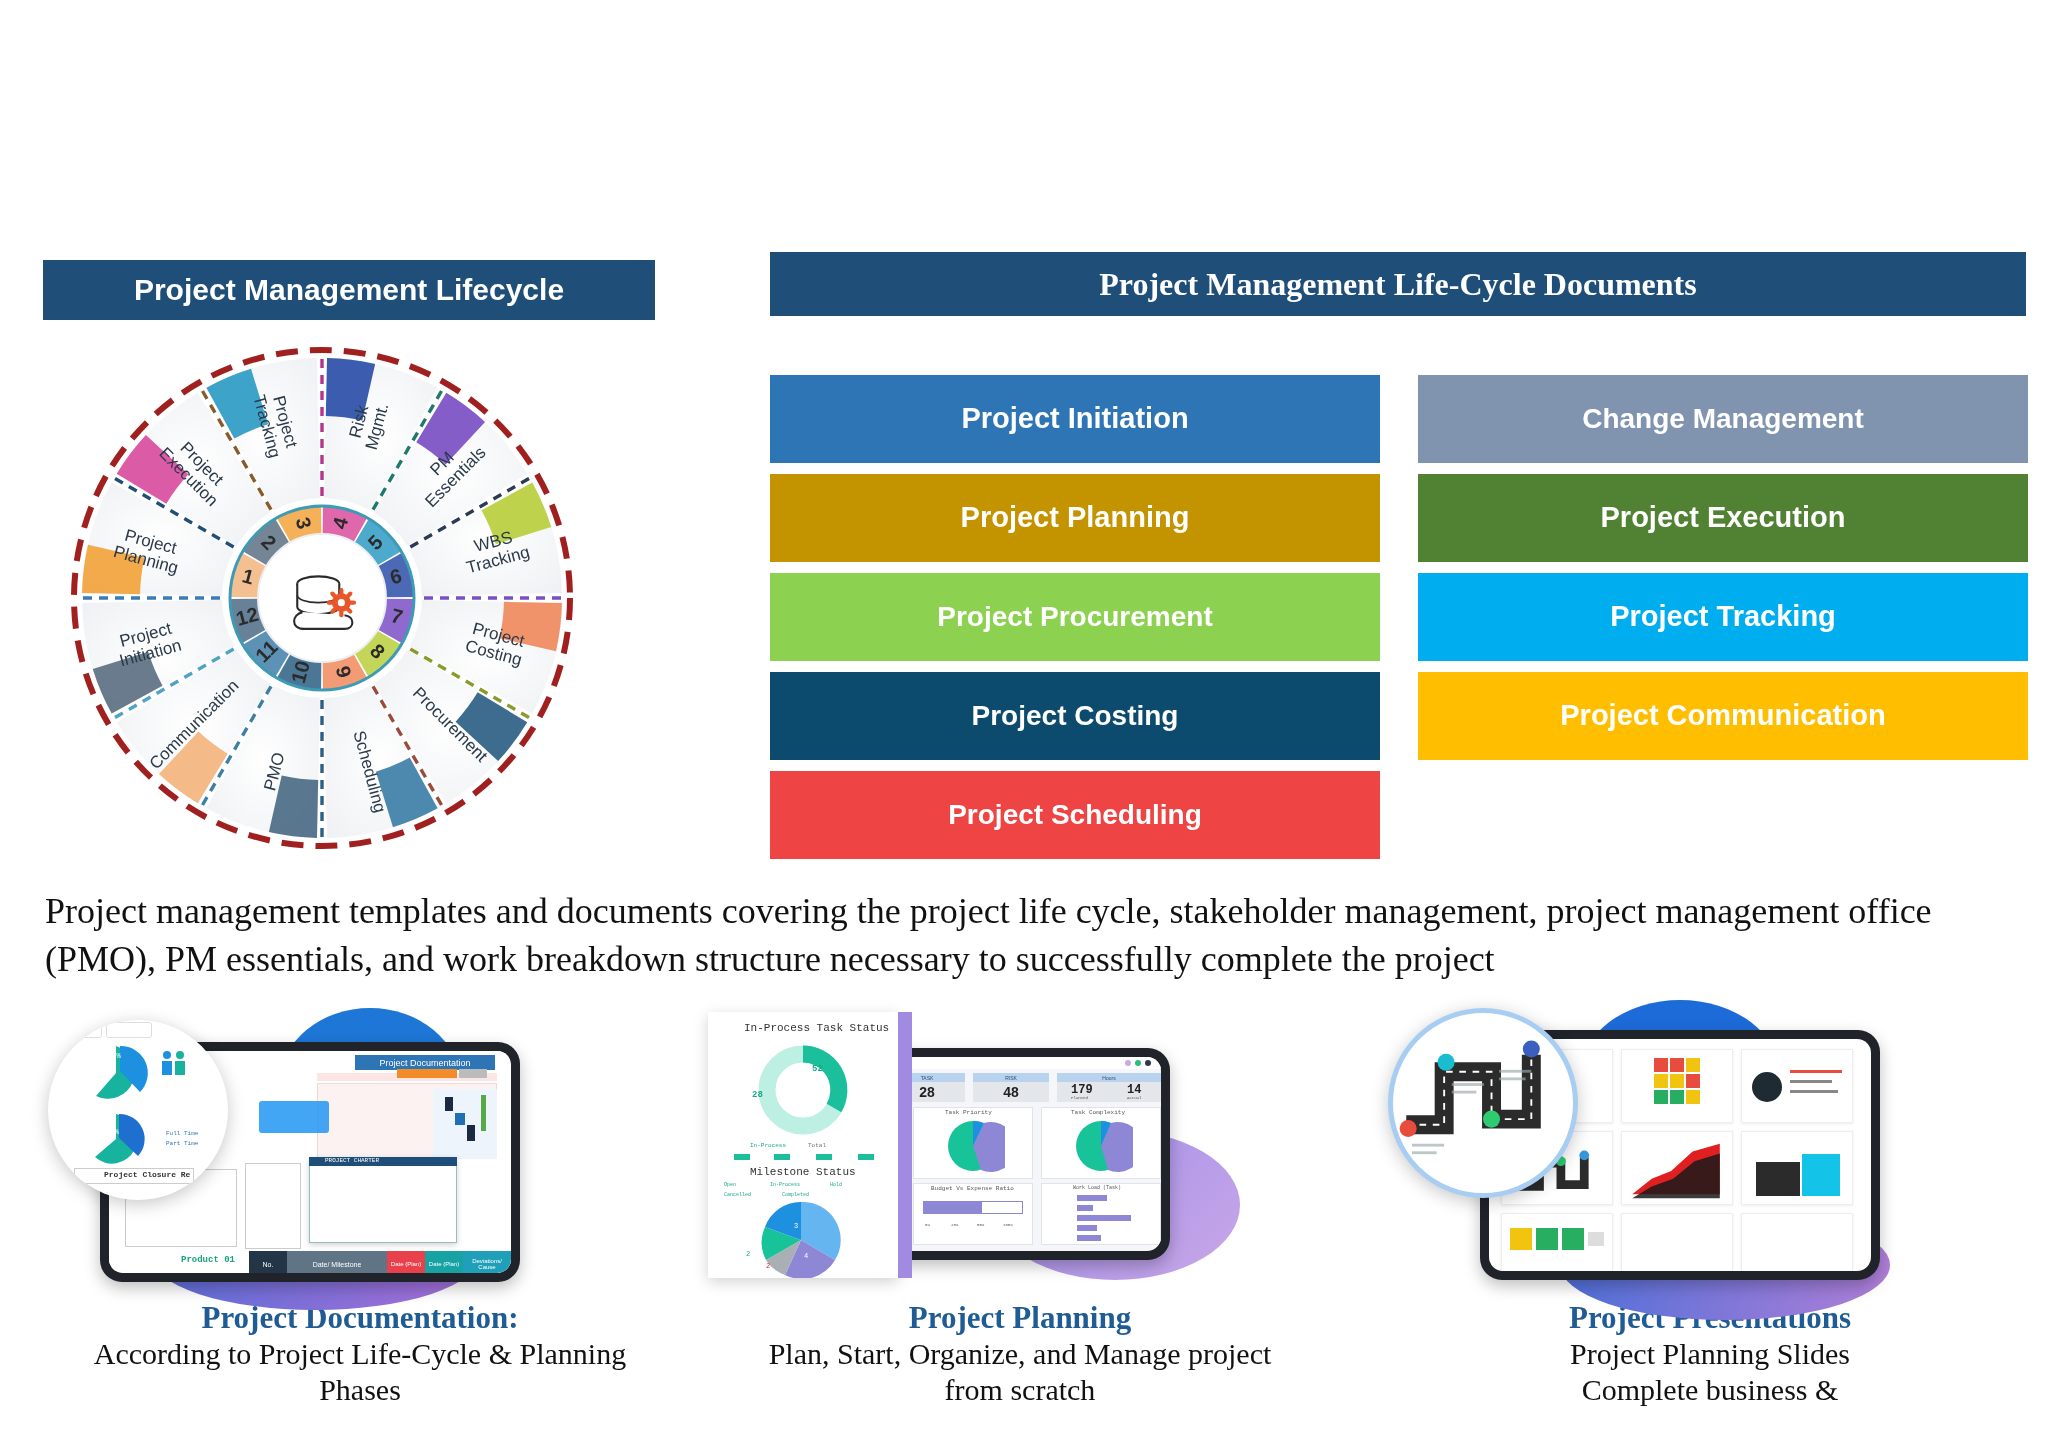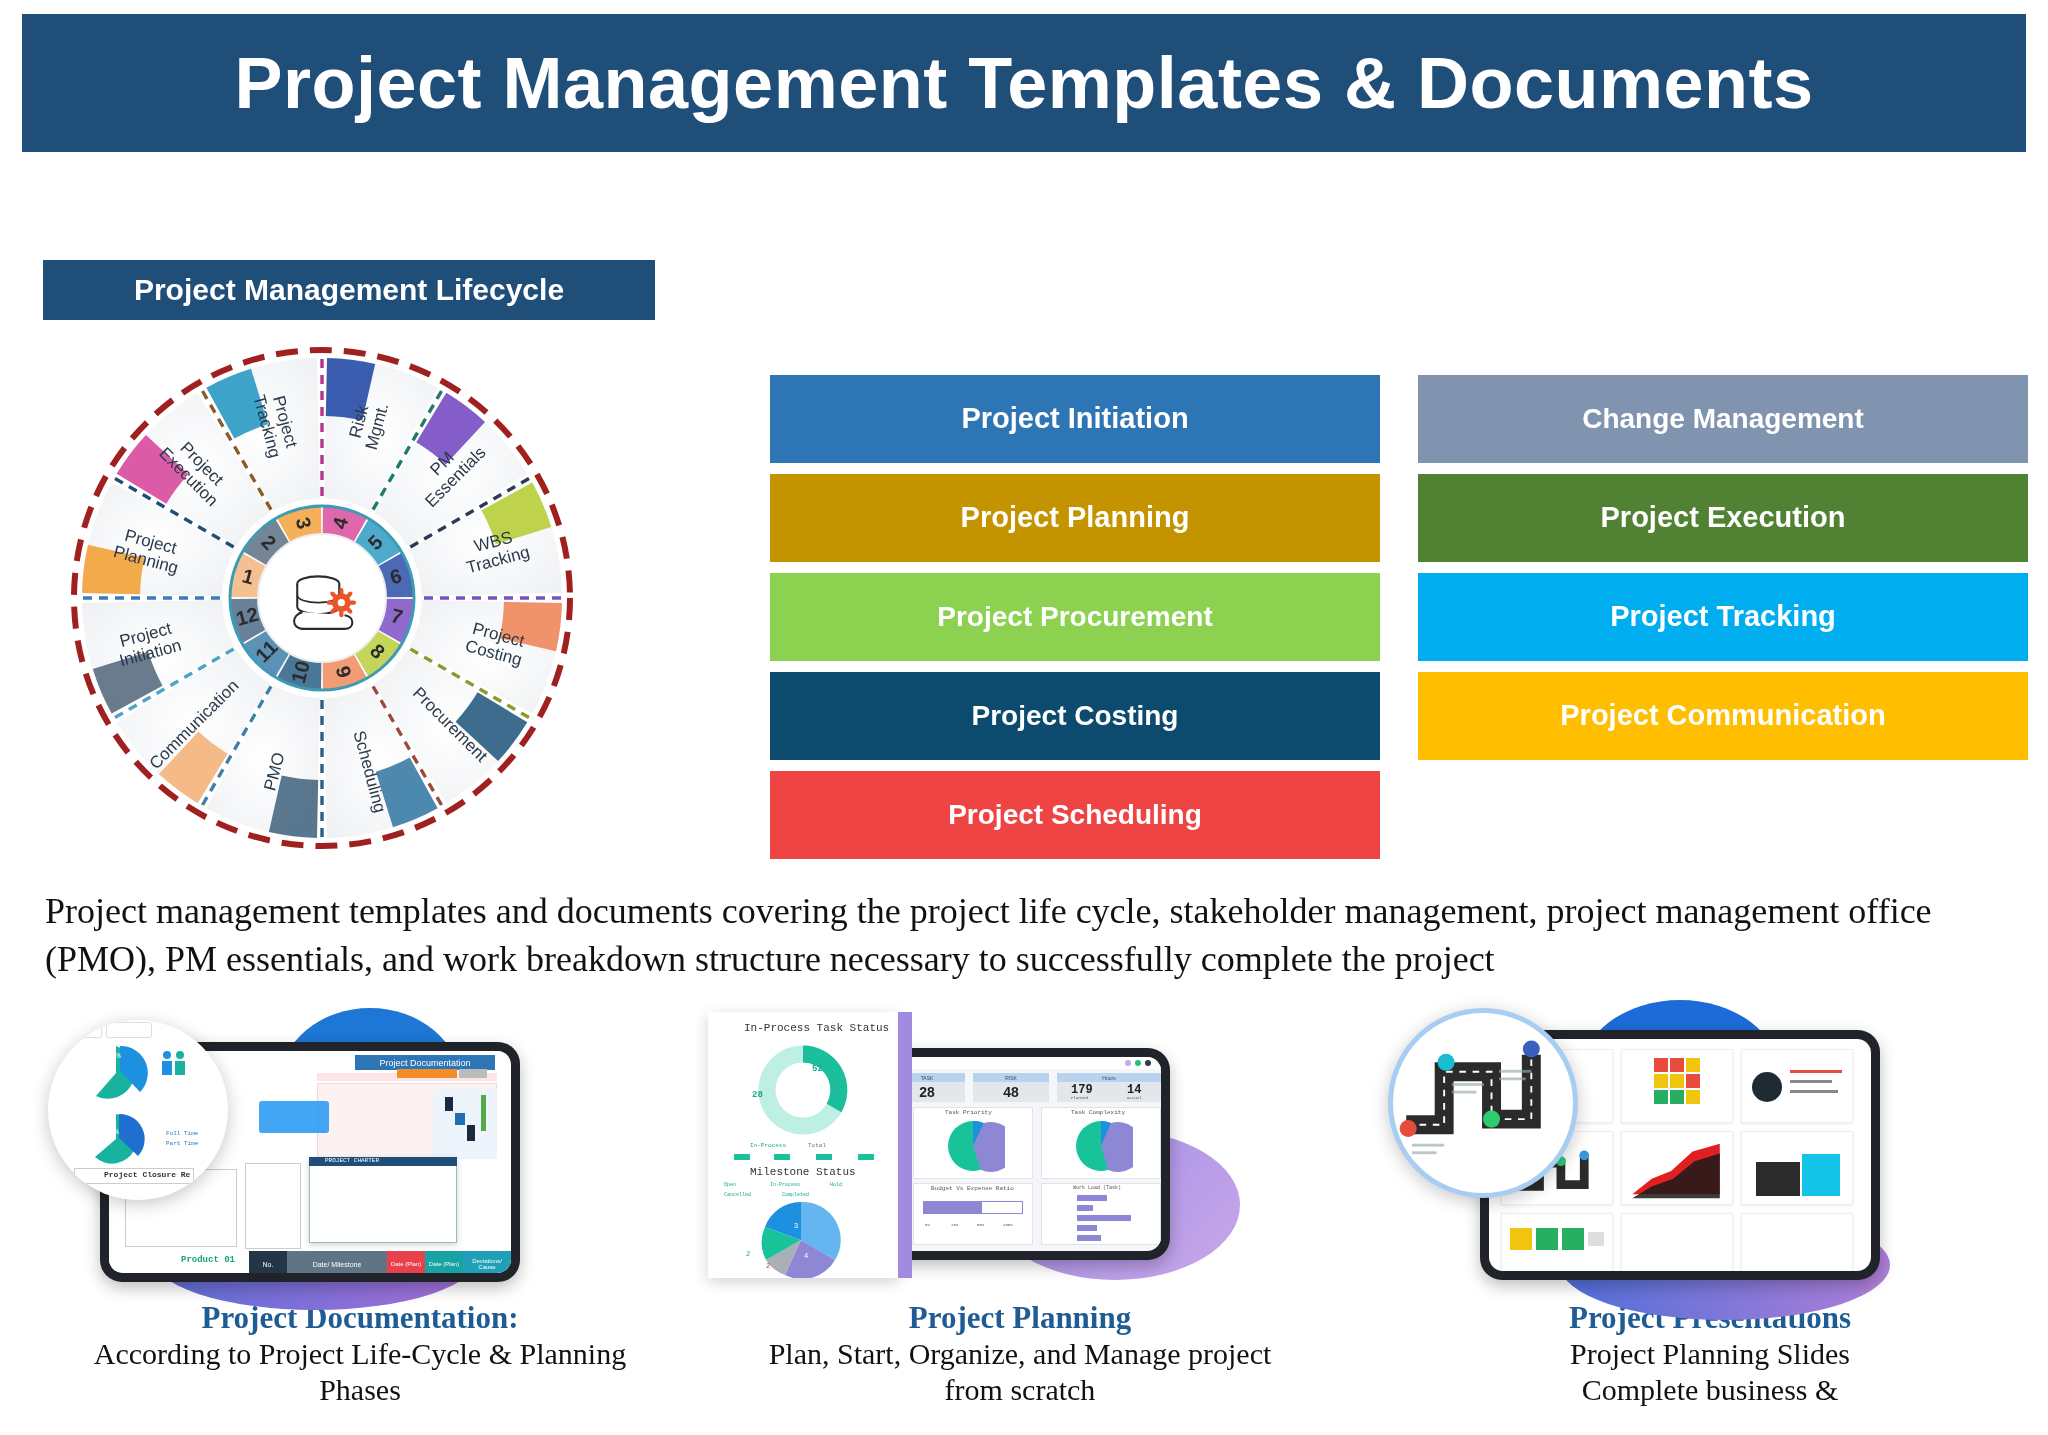--- a/index.html
+++ b/index.html
@@ -99,27 +99,27 @@
   .mag-ring { border: 5px solid #A8CDF2; }
   .mini { position:absolute; background:#fff; }
   .bar { position:absolute; }
   .lbl { position:absolute; font-size:8px; color:#555; font-family:Liberation Mono, monospace; }
 </style>
 </head>
 <body>
 
 <div class="page">
 
-  <div class="title-banner" style="background: rgb(31, 78, 121);">
-    <span class="title-text">Project Management Templates &amp; Documents</span>
-  </div>
 
 
   <div class="sec-head-left">
     <span>Project Management Lifecycle</span>
+  </div>
+  <div class="sec-head-right">
+    <span>Project Management Life-Cycle Documents</span>
   </div>
 
   <div class="wheel-wrap">
     <svg class="wheel-svg" viewBox="0 0 540 520">
       <defs>
         <radialGradient id="segGrad" cx="50%" cy="50%" r="70%">
           <stop offset="0%" stop-color="#ffffff"></stop>
           <stop offset="100%" stop-color="#eef0f3"></stop>
         </radialGradient>
       </defs>

